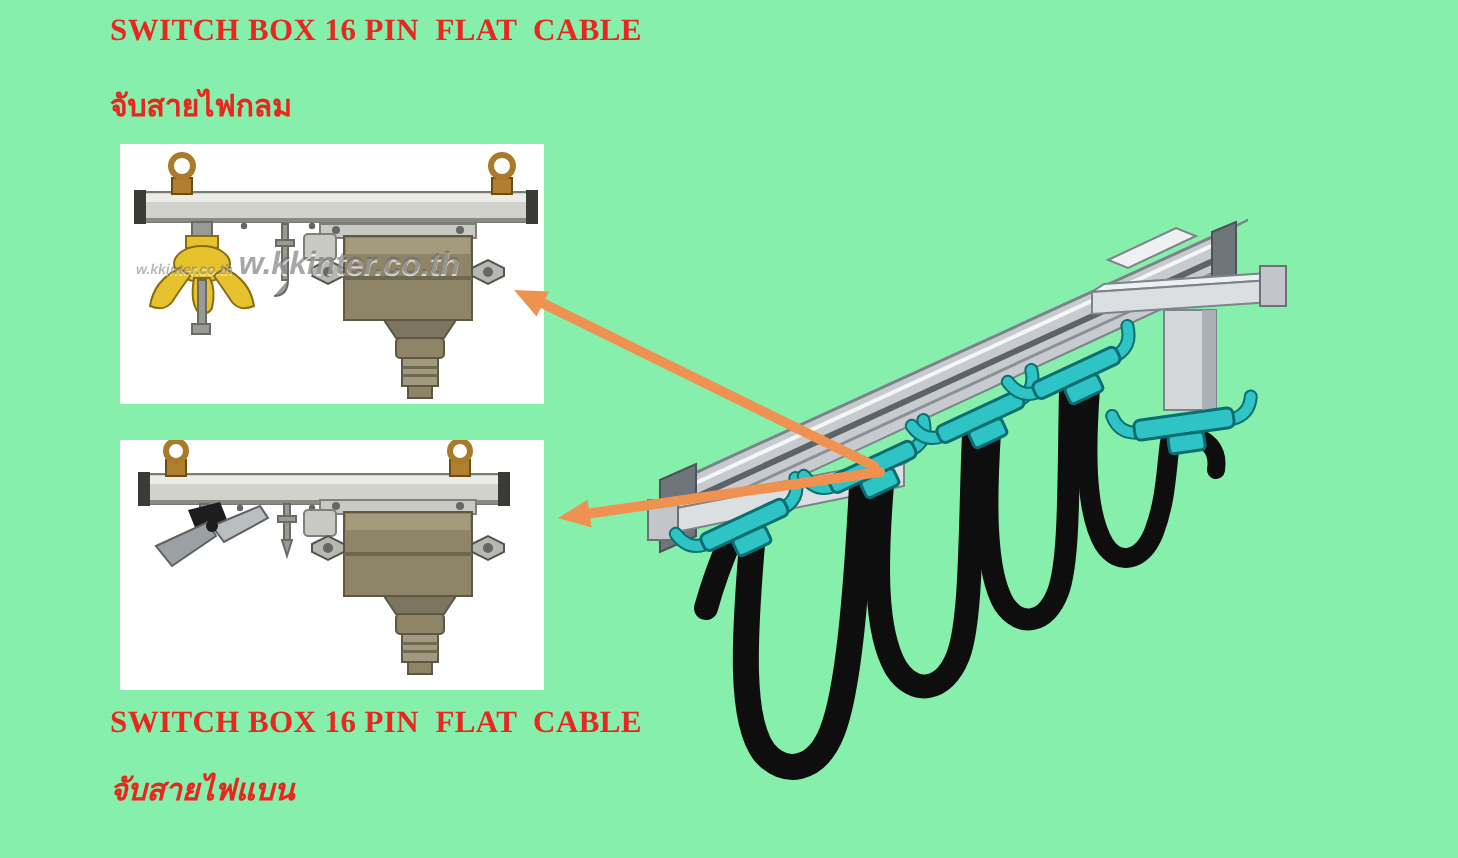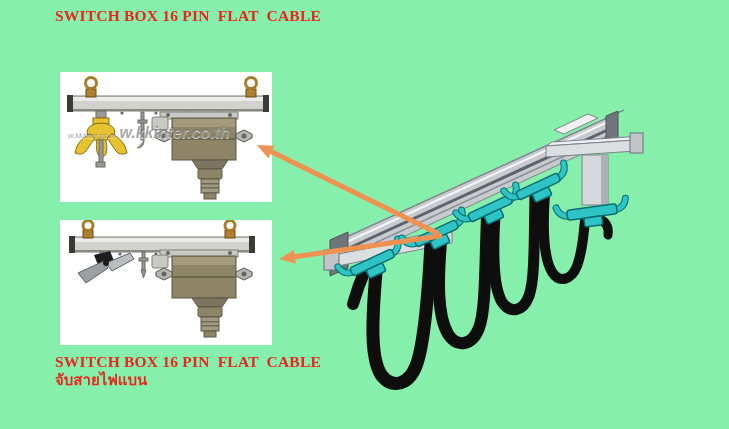--- a/index.html
+++ b/index.html
@@ -56,20 +56,21 @@
   .clamp-blade1{fill:#9aa0a3;stroke:#5d6164;stroke-width:1;}
   .clamp-blade2{fill:#b9bec1;stroke:#5d6164;stroke-width:1;}
   .screw{fill:#666;}
 </style>
 </head>
 <body>
 
 <div id="page">
 
   <div class="red-title" style="left:55px;top:7px;">SWITCH BOX 16 PIN  FLAT  CABLE</div>
+  <div class="red-thai" style="left:55px;top:41px;">จับสายไฟกลม</div>
 
   <div class="photo" style="left:60px;top:72px;width:212px;height:130px;">
     <svg width="212" height="130" viewBox="0 0 212 130">
       <g>
         <rect class="bar-metal" x="10" y="24" width="196" height="15"></rect>
         <rect class="bar-hi" x="11" y="25" width="194" height="4"></rect>
         <rect class="bar-shadow" x="10" y="37" width="196" height="2"></rect>
         <rect class="bar-cap" x="7" y="23" width="6" height="17"></rect>
         <rect class="bar-cap" x="203" y="23" width="6" height="17"></rect>
         <circle class="screw" cx="62" cy="41" r="1.6"></circle>
@@ -174,21 +175,21 @@
         <rect class="box-body" x="138" y="87" width="24" height="10" rx="2"></rect>
         <rect class="box-rib" x="141" y="97" width="18" height="14"></rect>
         <rect class="box-line" x="141" y="101" width="18" height="1.5"></rect>
         <rect class="box-line" x="141" y="105" width="18" height="1.5"></rect>
         <rect class="box-body" x="144" y="111" width="12" height="6"></rect>
       </g>
     </svg>
   </div>
 
   <div class="red-title" style="left:55px;top:353px;">SWITCH BOX 16 PIN  FLAT  CABLE</div>
-  <div class="red-thai" style="left:55px;top:368px;">จับสายไฟแบน</div>
+  <div class="red-thai" style="left:55px;top:383px;font-style:italic;">จับสายไฟแบน</div>
 
   <svg id="overlay" width="729" height="429" viewBox="0 0 729 429">
 
     <g>
       <polygon class="rail-top" points="336,242 612,116 624,110 348,236"></polygon>
       <polygon class="rail-front" points="336,242 612,116 612,140 336,268"></polygon>
       <line class="rail-hi" x1="338" y1="246" x2="610" y2="121"></line>
       <line class="rail-slot" x1="336" y1="254" x2="612" y2="128"></line>
       <line class="rail-slot2" x1="336" y1="261" x2="612" y2="134"></line>
       <polygon class="rail-end" points="330,240 348,232 348,268 330,276"></polygon>

